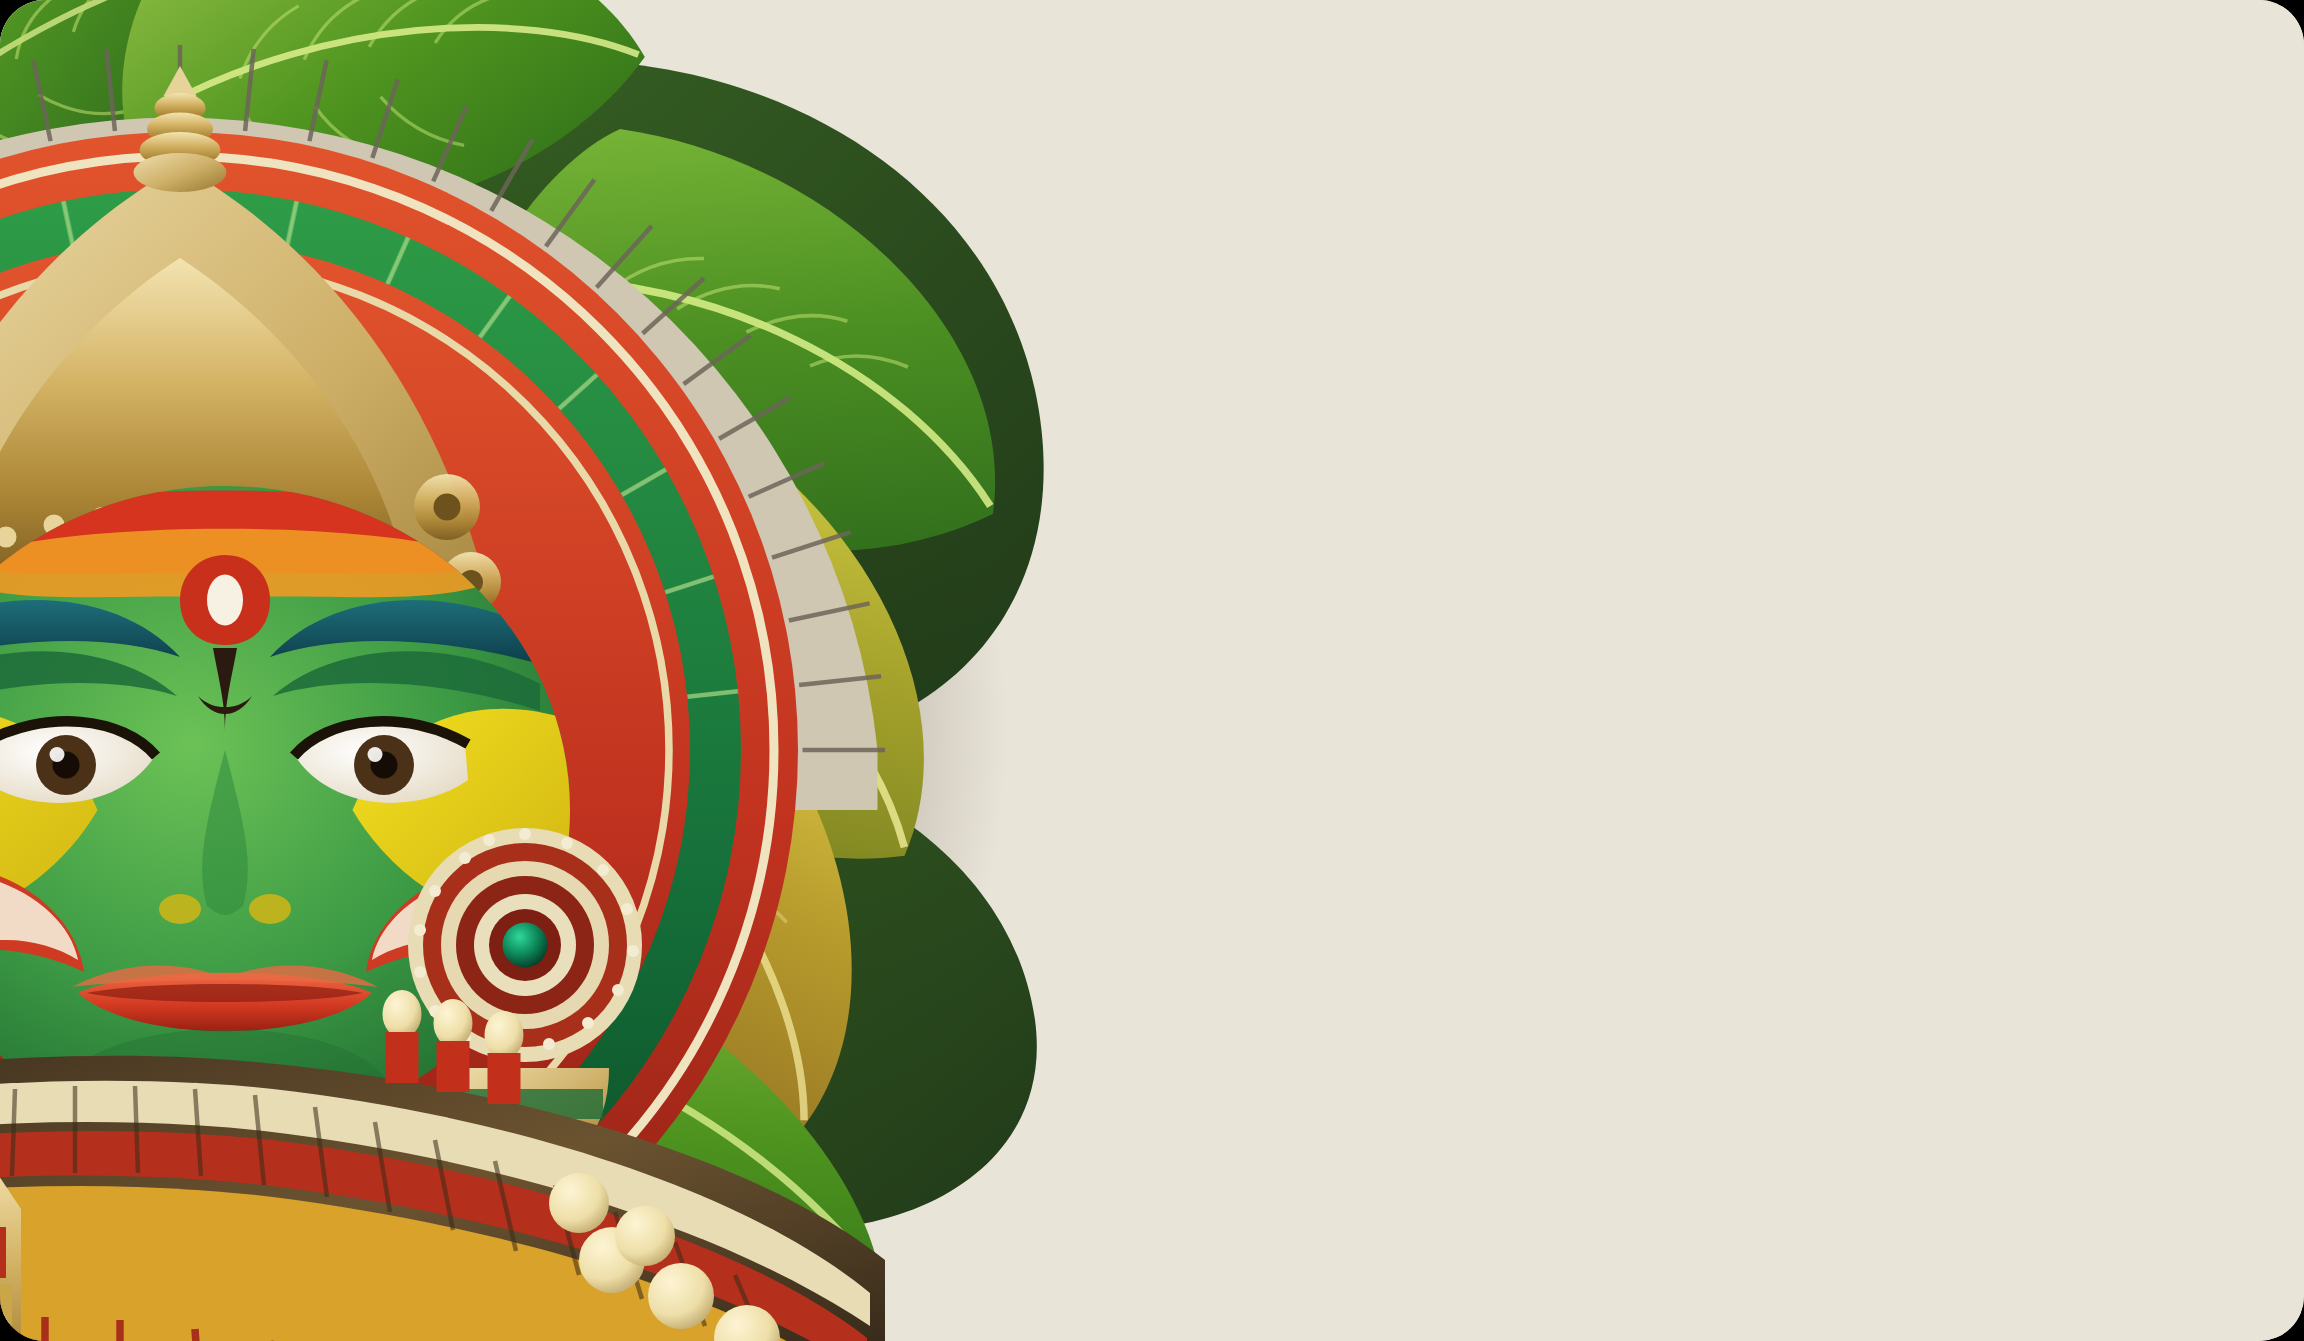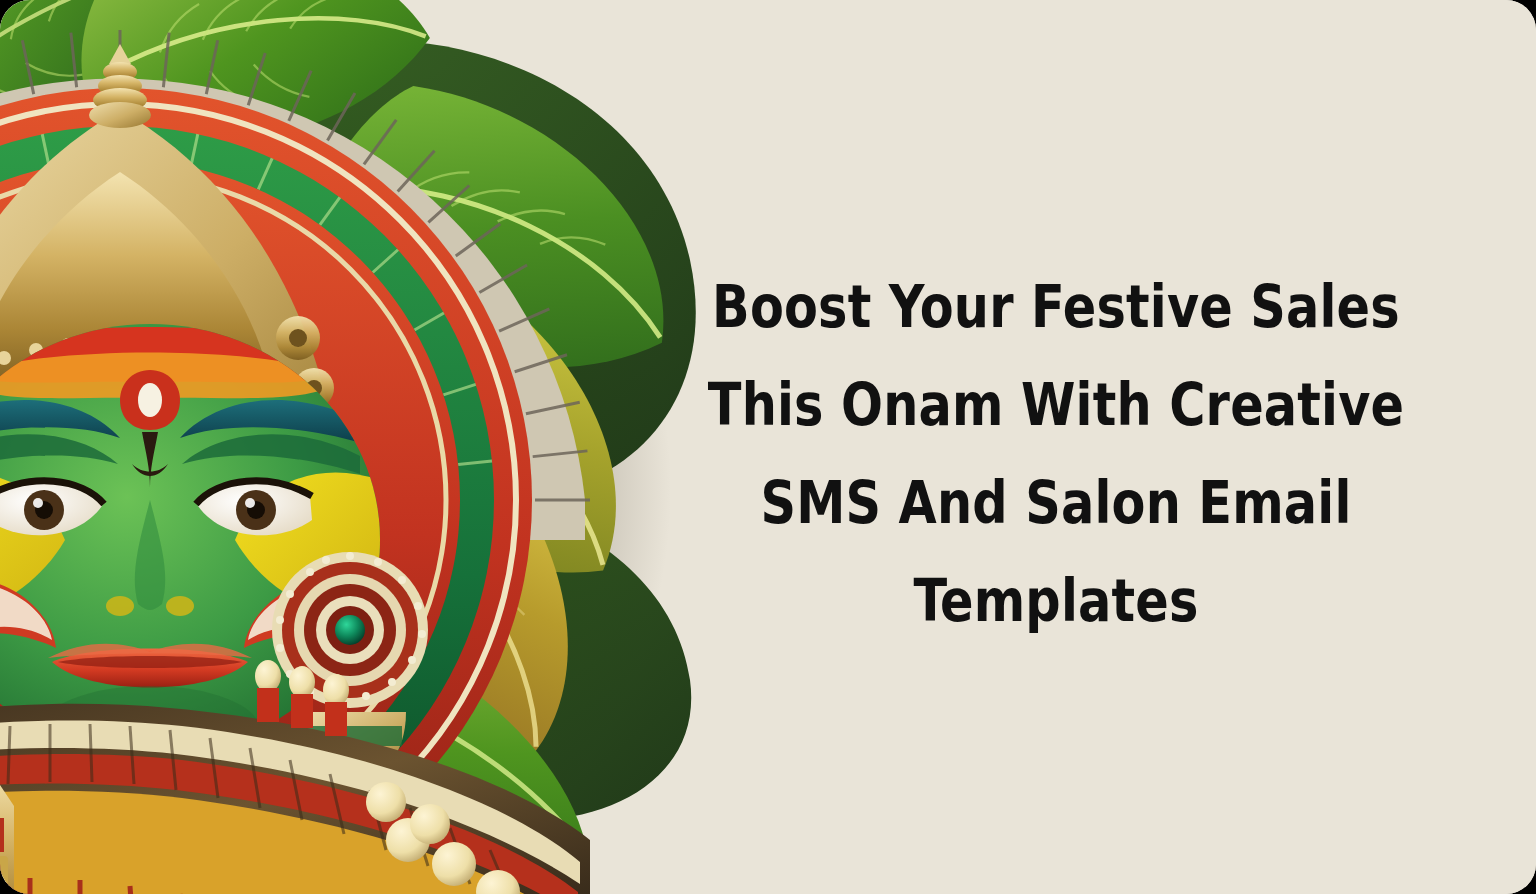--- a/index.html
+++ b/index.html
@@ -581,20 +581,14 @@
               <circle cx="708" cy="952" r="22"></circle>
             <circle cx="748" cy="984" r="22"></circle>
             <circle cx="596" cy="862" r="20"></circle>
               <circle cx="640" cy="884" r="20"></circle>
           </g>
         </g>
       </g>
     </svg>
   </div>
 
-  <div class="headline">
-    <span class="line">Boost Your Festive Sales</span>
-    <span class="line">This Onam With Creative</span>
-    <span class="line">SMS And Salon Email</span>
-    <span class="line">Templates</span>
-  </div>
 
 </div>
 
 </body></html>

